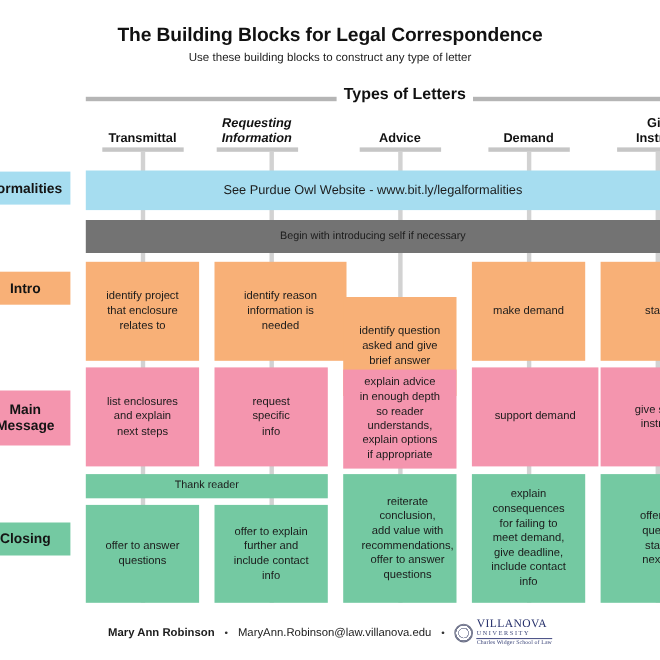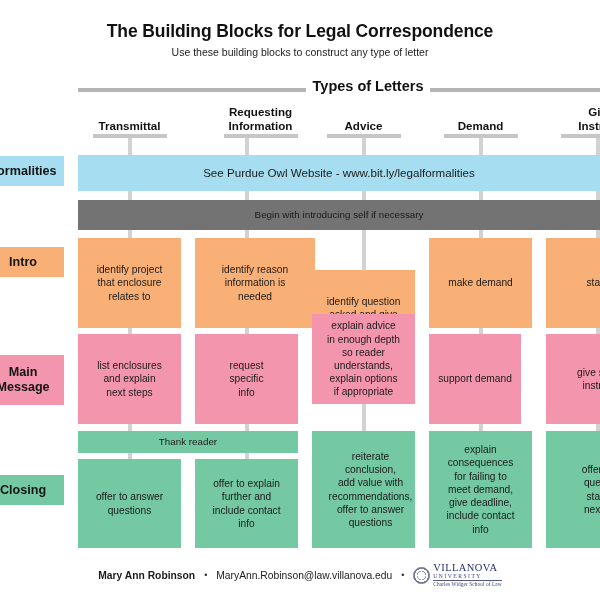--- a/index.html
+++ b/index.html
@@ -206,21 +206,21 @@
       <div class="vline" style="left: 244.5px;"></div>
       <div class="vline" style="left: 361.5px;"></div>
       <div class="vline" style="left: 478.5px;"></div>
       <div class="vline" style="left: 595.5px;"></div>
     </div>
   <div id="col-heads">
       <div class="col-head" style="left: 78px; width: 103px;">
         <span class="ch-text" style="white-space: pre-line;">Transmittal</span>
         <span class="ch-underline"></span>
       </div>
-      <div class="col-head" style="left: 209px; width: 103px;">
+      <div class="col-head" style="left: 182px; width: 103px; font-style: italic;">
         <span class="ch-text" style="white-space: pre-line;">Requesting
 Information</span>
         <span class="ch-underline"></span>
       </div>
       <div class="col-head" style="left: 312px; width: 103px;">
         <span class="ch-text" style="white-space: pre-line;">Advice</span>
         <span class="ch-underline"></span>
       </div>
       <div class="col-head" style="left: 429px; width: 103px;">
         <span class="ch-text" style="white-space: pre-line;">Demand</span>
@@ -253,27 +253,27 @@
 asked and give
 brief answer</div>
       <div class="block" style="left: 429px; top: 238px; width: 103px; height: 90px; background: rgb(248, 176, 119);">make demand</div>
       <div class="block" style="left: 546px; top: 238px; width: 103px; height: 90px; background: rgb(248, 176, 119);">state</div>
       <div class="block" style="left: 78px; top: 334px; width: 103px; height: 90px; background: rgb(244, 149, 174);">list enclosures
 and explain
 next steps</div>
       <div class="block" style="left: 195px; top: 334px; width: 103px; height: 90px; background: rgb(244, 149, 174);">request
 specific
 info</div>
-      <div class="block" style="left: 312px; top: 314px; width: 103px; height: 90px; background: rgb(244, 149, 174);">explain advice
+      <div class="block" style="left: 312px; top: 336px; width: 103px; height: 90px; background: rgb(244, 149, 174);">explain advice
 in enough depth
 so reader
 understands,
 explain options
 if appropriate</div>
-      <div class="block" style="left: 429px; top: 334px; width: 92px; height: 90px; background: rgb(244, 149, 174);">support demand</div>
+      <div class="block" style="left: 429px; top: 334px; width: 115px; height: 90px; background: rgb(244, 149, 174);">support demand</div>
       <div class="block" style="left: 546px; top: 334px; width: 103px; height: 90px; background: rgb(244, 149, 174);">give step
 instruc</div>
       <div class="block" style="left: 78px; top: 459px; width: 103px; height: 89px; background: rgb(116, 201, 162);">offer to answer
 questions</div>
       <div class="block" style="left: 195px; top: 459px; width: 103px; height: 89px; background: rgb(116, 201, 162);">offer to explain
 further and
 include contact
 info</div>
       <div class="block" style="left: 312px; top: 431px; width: 103px; height: 117px; background: rgb(116, 201, 162); padding-left: 19px;">reiterate conclusion,
 add value with

